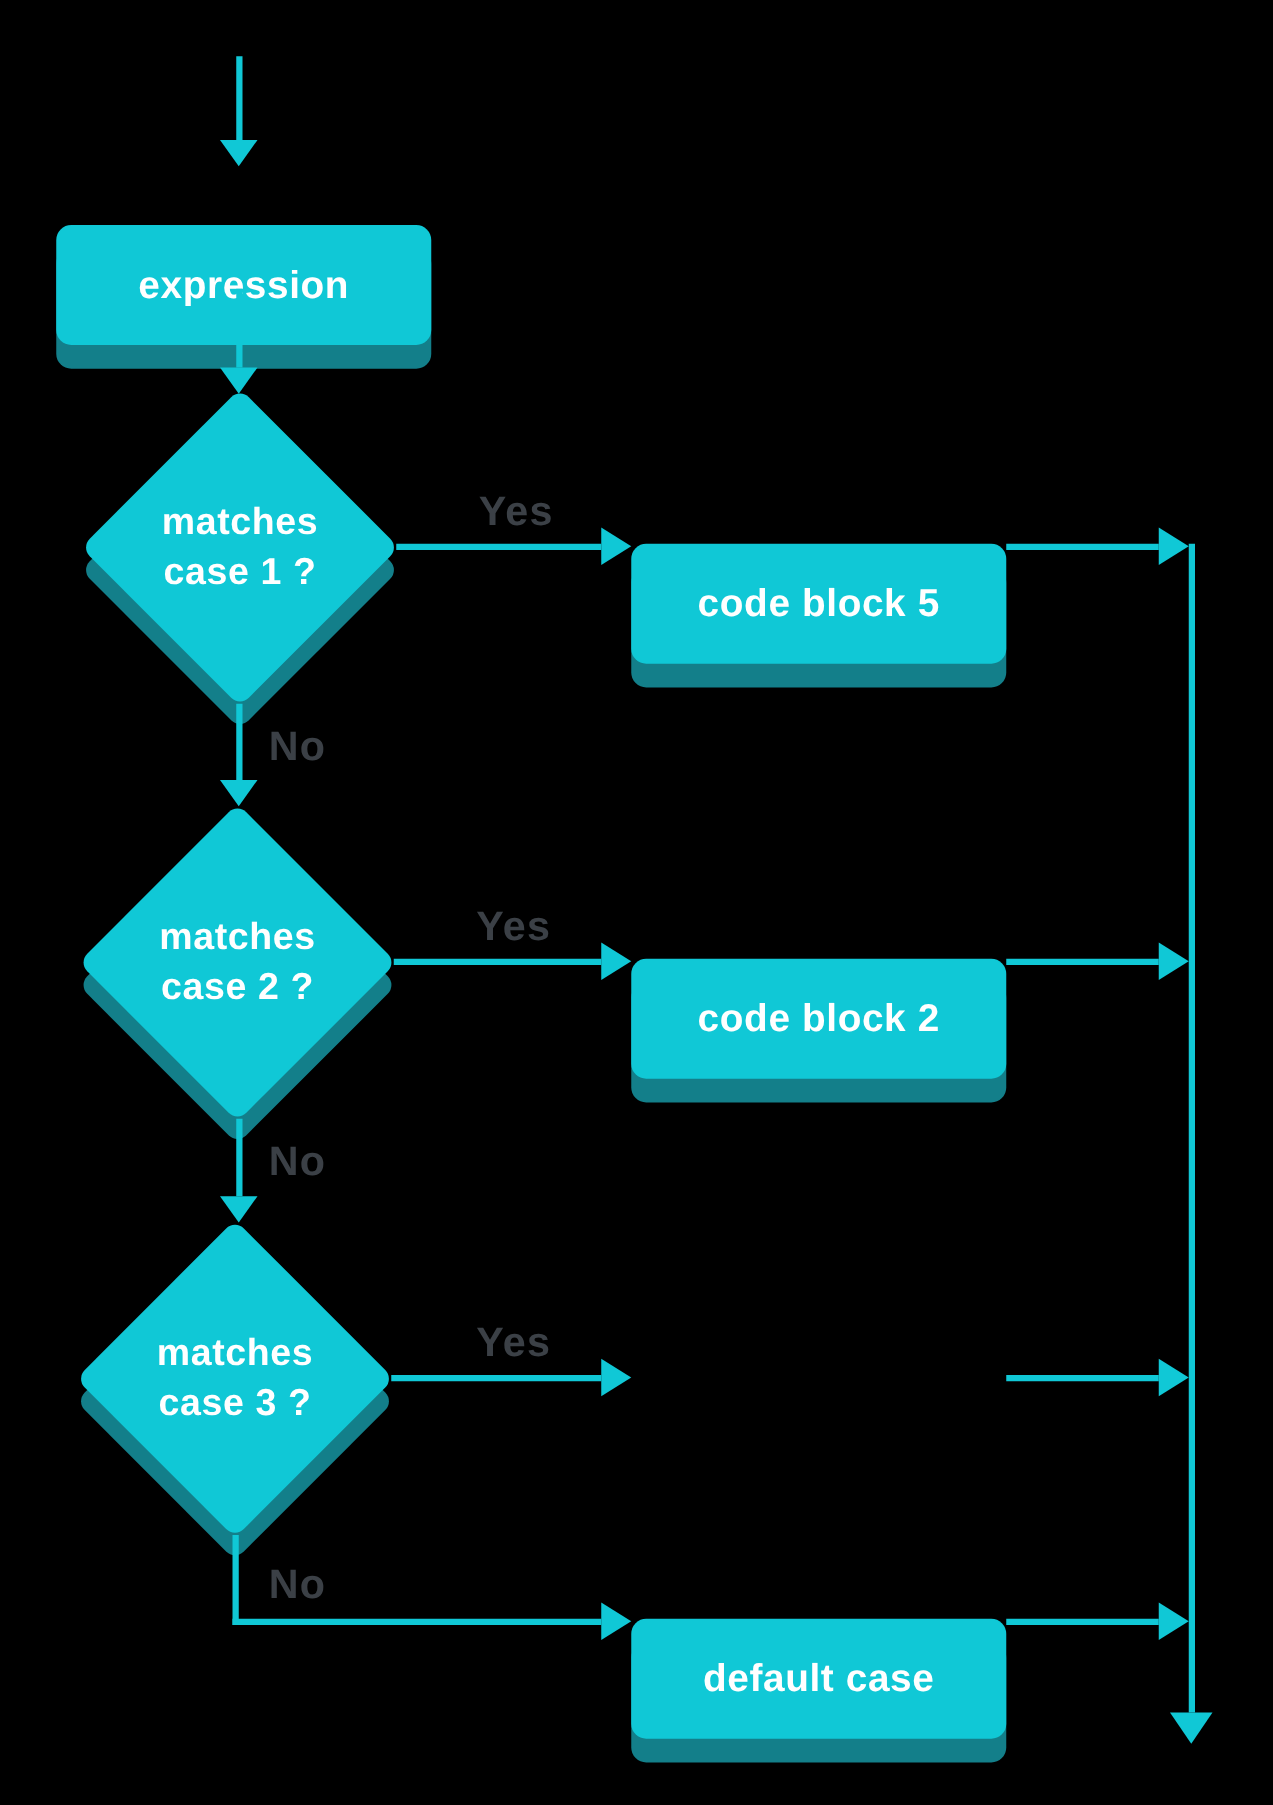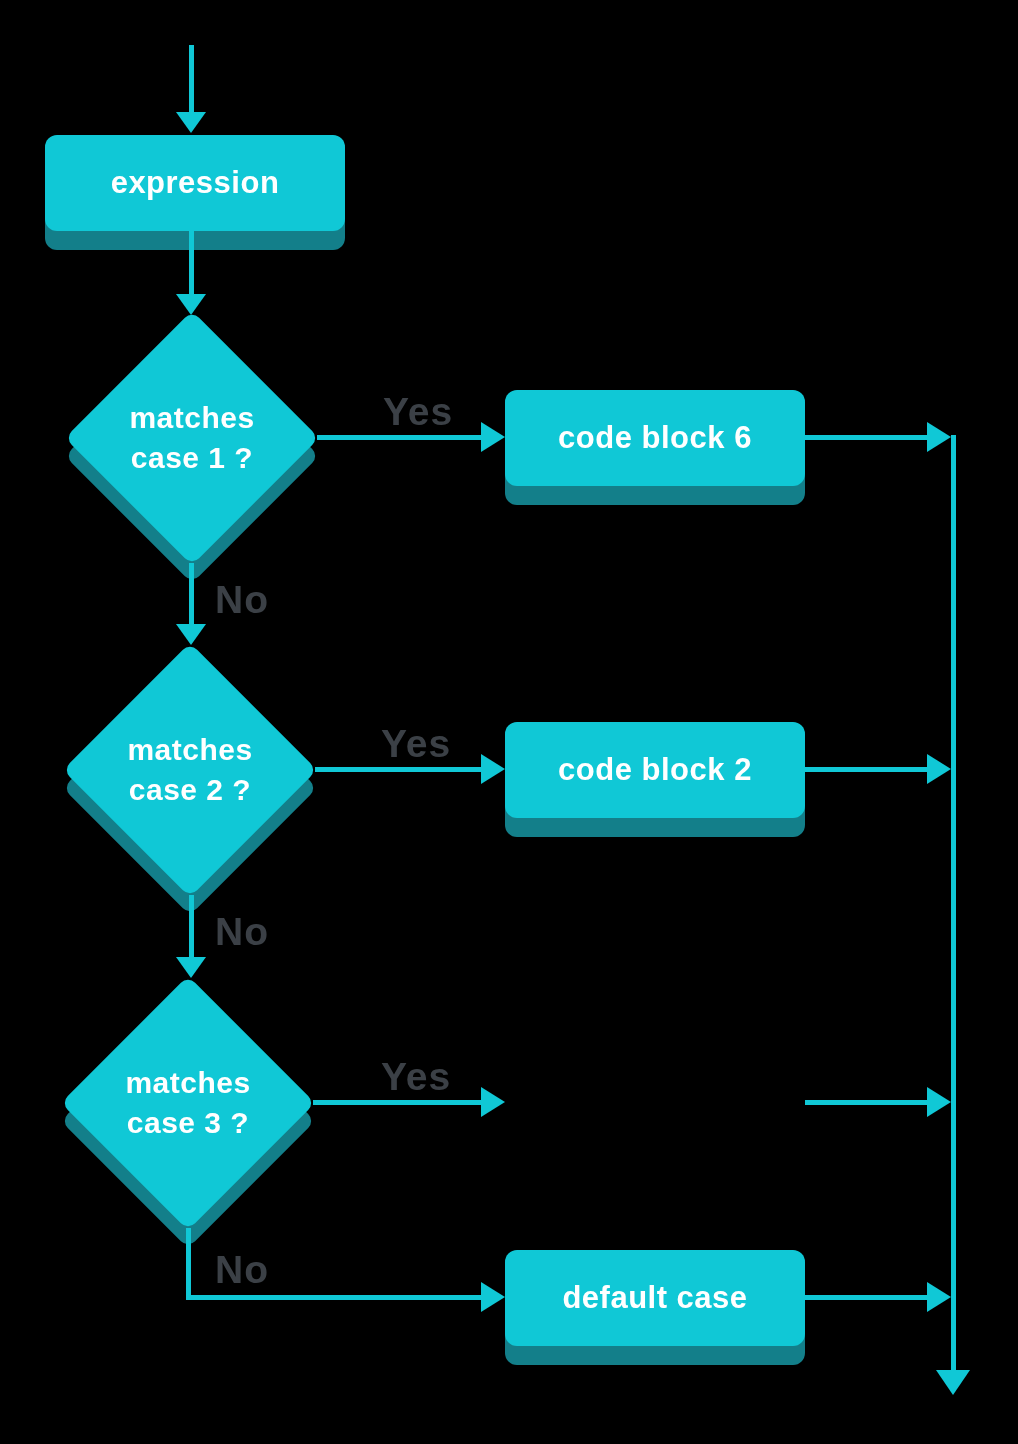--- a/index.html
+++ b/index.html
@@ -50,20 +50,21 @@
     background: var(--node-fill);
     border-radius: 12px;
     box-shadow: 0 19px 0 var(--node-shadow);
     color: var(--node-text);
     font-size: 31px;
     font-weight: bold;
     letter-spacing: 0.5px;
     display: flex;
     align-items: center;
     justify-content: center;
+    margin-top: 45px;
   }
   .diamond-wrap {
     position: absolute;
     width: 254px;
     height: 254px;
   }
   .diamond-shadow {
     position: absolute;
     left: 37px; top: 55px;
     width: 180px; height: 180px;
@@ -89,21 +90,21 @@
     color: var(--node-text);
     font-size: 30px;
     font-weight: bold;
     letter-spacing: 0.5px;
     line-height: 1.35;
     white-space: pre-line;
   }
   .edge-label {
     position: absolute;
     color: var(--edge-label);
-    font-size: 39px;
+    font-size: 33px;
     font-weight: bold;
     letter-spacing: 1px;
   }
 </style>
 </head>
 <body>
 
 <div class="canvas">
 
   <div class="line" style="left:189px; top:45px; width:5px; height:67px;"></div>
@@ -121,21 +122,21 @@
     <div class="diamond-fill"></div>
     <div class="diamond-label">matches
 case 1 ?</div>
   </div>
 
   <div class="edge-label" style="left:383px; top:390px;">Yes</div>
   <div class="line" style="left:317px; top:435px; width:164px; height:5px;"></div>
   <div class="arrow-right" style="left:481px; top:422px;"></div>
 
   <div class="process" style="left:505px; top:390px;">
-    <span>code block 6</span>
+    <span>code block 5</span>
   </div>
   <div class="line" style="left:805px; top:435px; width:122px; height:5px;"></div>
   <div class="arrow-right" style="left:927px; top:422px;"></div>
 
   <div class="edge-label" style="left:215px; top:578px;">No</div>
   <div class="line" style="left:189px; top:563px; width:5px; height:61px;"></div>
   <div class="arrow-down" style="left:176px; top:624px;"></div>
 
   <div class="diamond-wrap" style="left:63px; top:643px;">
     <div class="diamond-shadow"></div>

